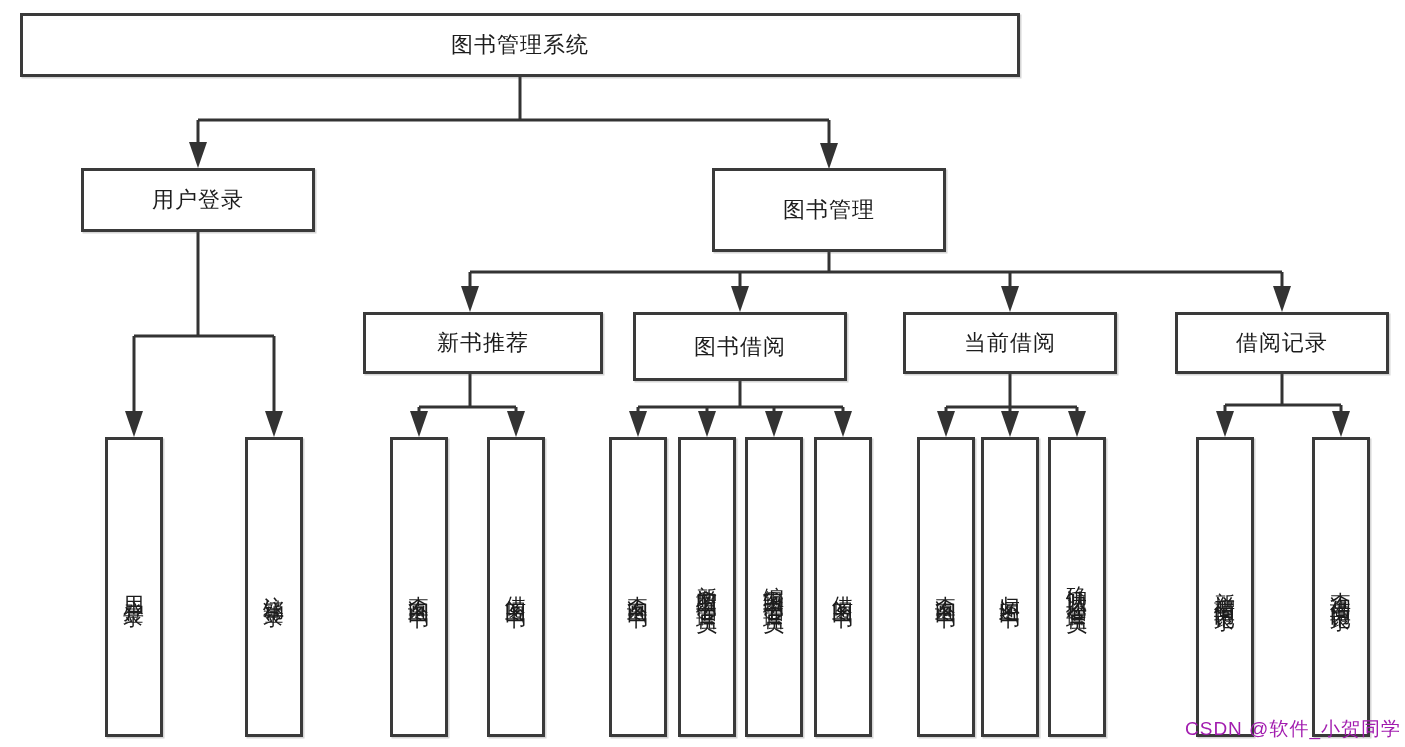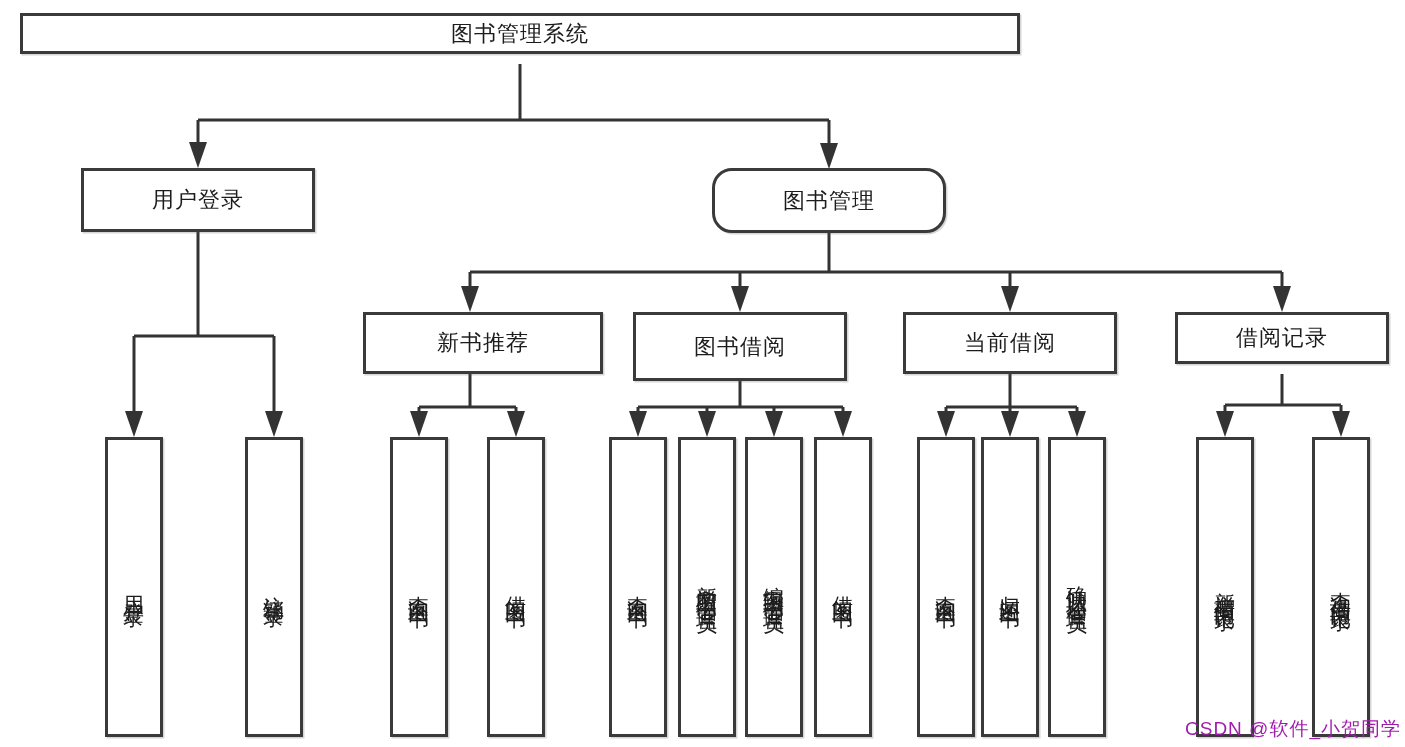--- a/index.html
+++ b/index.html
@@ -138,41 +138,41 @@
       <path d="M765,411 L783,411 L774,437 Z"></path>
       <path d="M834,411 L852,411 L843,437 Z"></path>
       <path d="M937,411 L955,411 L946,437 Z"></path>
       <path d="M1001,411 L1019,411 L1010,437 Z"></path>
       <path d="M1068,411 L1086,411 L1077,437 Z"></path>
       <path d="M1216,411 L1234,411 L1225,437 Z"></path>
       <path d="M1332,411 L1350,411 L1341,437 Z"></path>
     </g>
   </svg>
 
-  <div class="hbox" style="left:20px; top:13px; width:1000px; height:41px;">
+  <div class="hbox" style="left:20px; top:13px; width:1000px; height:64px;">
     <span class="htext">图书管理系统</span>
   </div>
 
   <div class="hbox" style="left:81px; top:168px; width:234px; height:64px;">
     <span class="htext">用户登录</span>
   </div>
-  <div class="hbox" style="left:712px; top:168px; width:234px; height:65px;border-radius:20px;">
+  <div class="hbox" style="left:712px; top:168px; width:234px; height:84px;">
     <span class="htext">图书管理</span>
   </div>
 
   <div class="hbox" style="left:363px; top:312px; width:240px; height:62px;">
     <span class="htext">新书推荐</span>
   </div>
   <div class="hbox" style="left:633px; top:312px; width:214px; height:69px;">
     <span class="htext">图书借阅</span>
   </div>
   <div class="hbox" style="left:903px; top:312px; width:214px; height:62px;">
     <span class="htext">当前借阅</span>
   </div>
-  <div class="hbox" style="left:1175px; top:312px; width:214px; height:52px;">
+  <div class="hbox" style="left:1175px; top:312px; width:214px; height:62px;">
     <span class="htext">借阅记录</span>
   </div>
 
   <div class="vbox" style="left:105px;">
     <span class="vtext">用户登录</span>
   </div>
   <div class="vbox" style="left:245px;">
     <span class="vtext">注销登录</span>
   </div>
 

